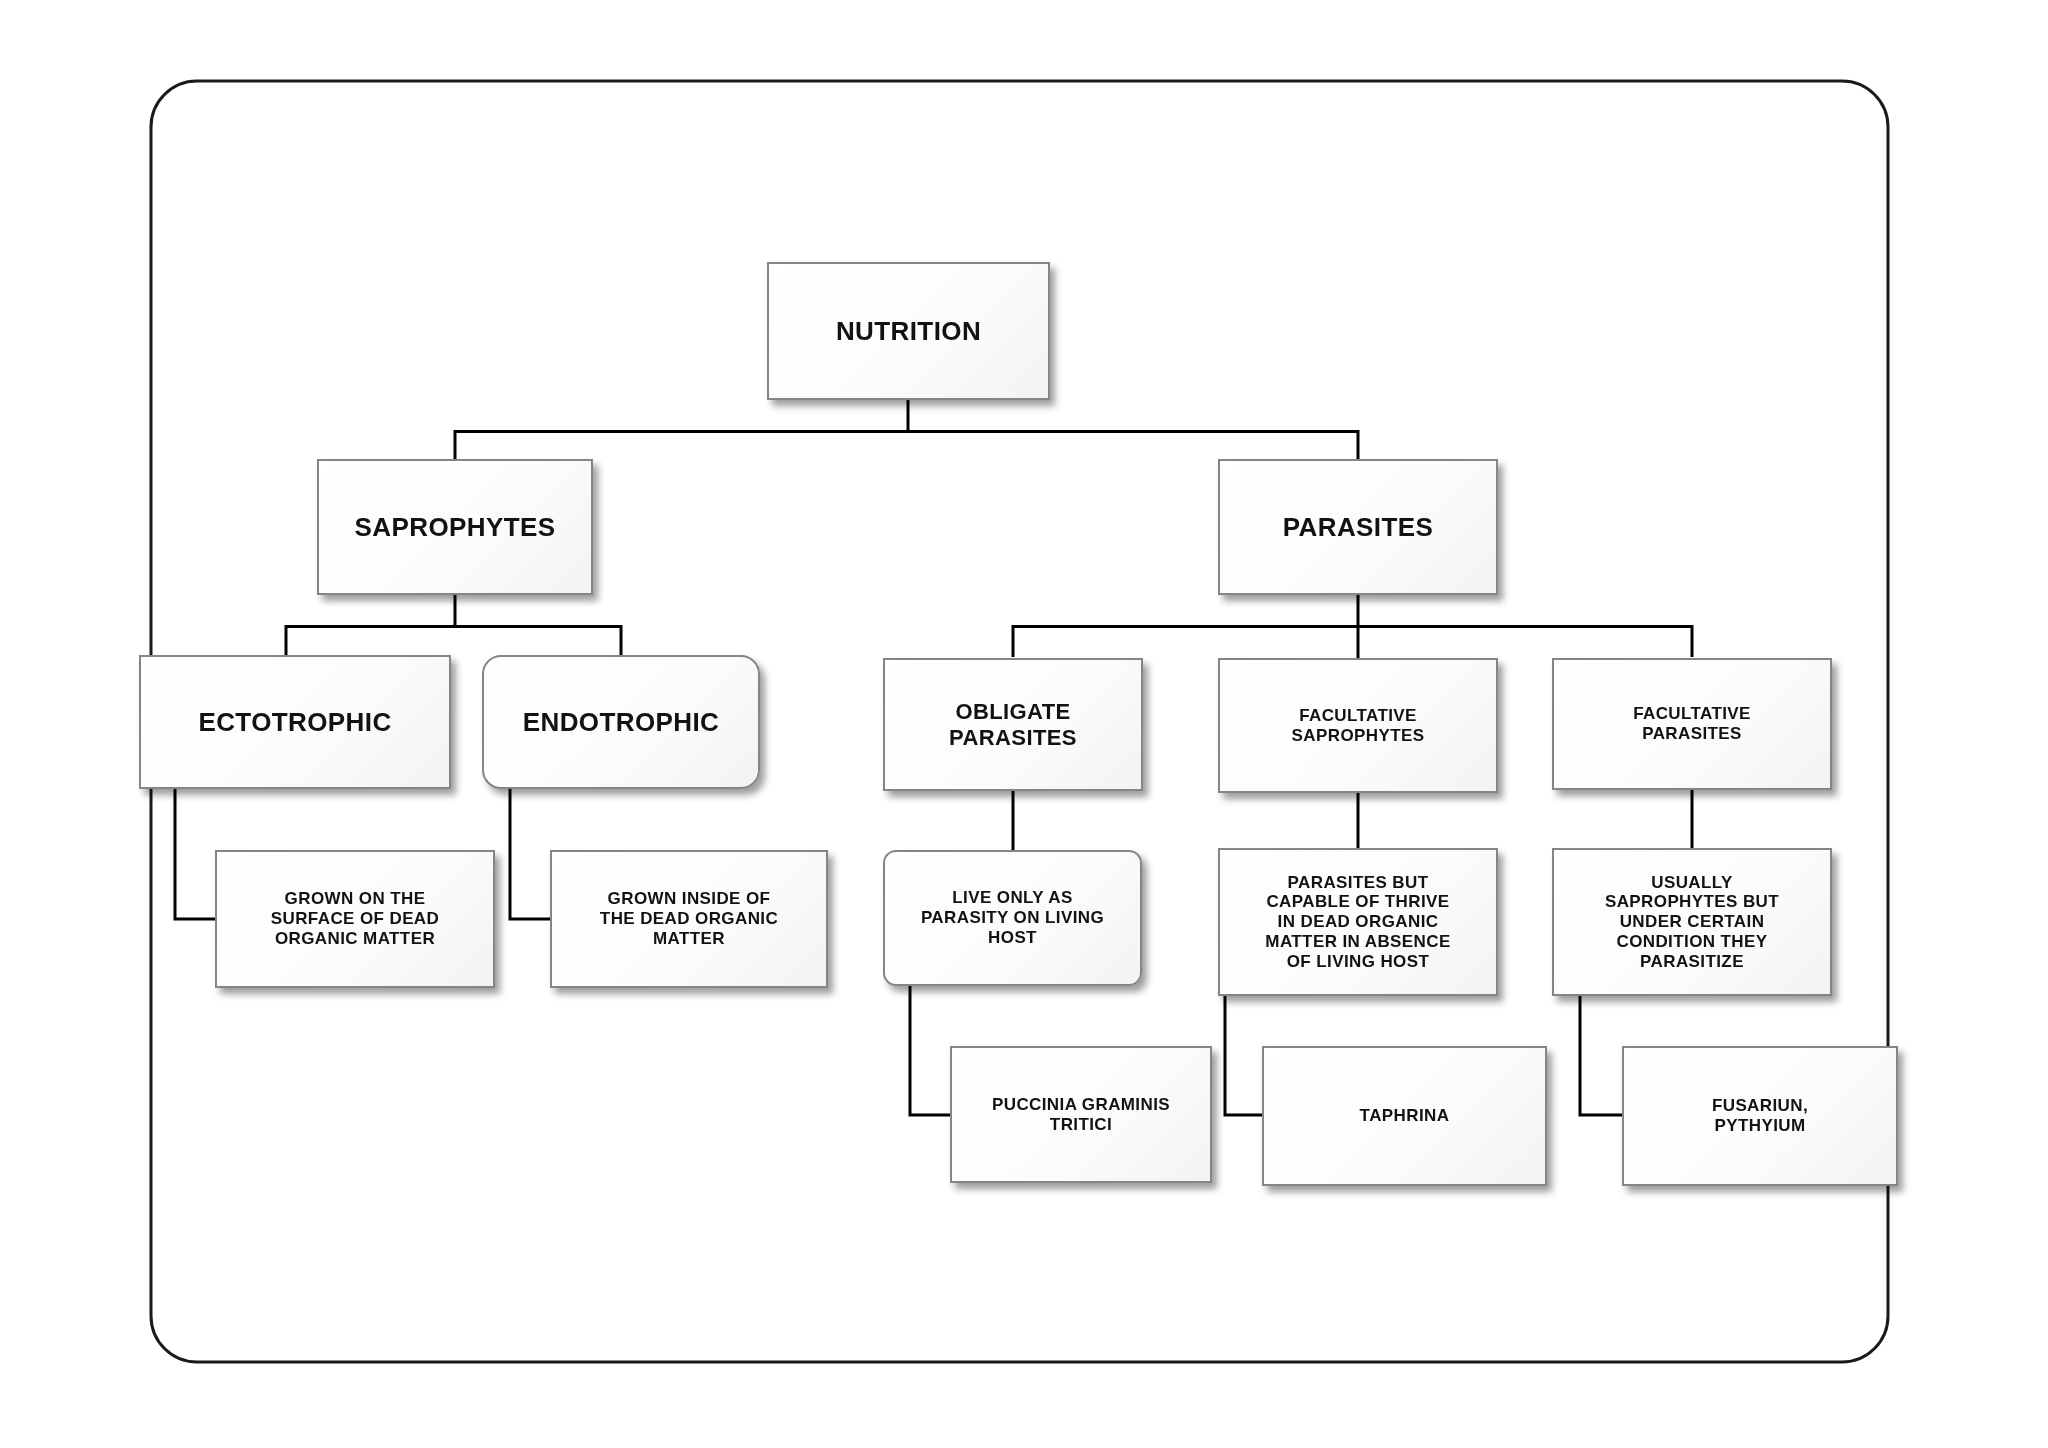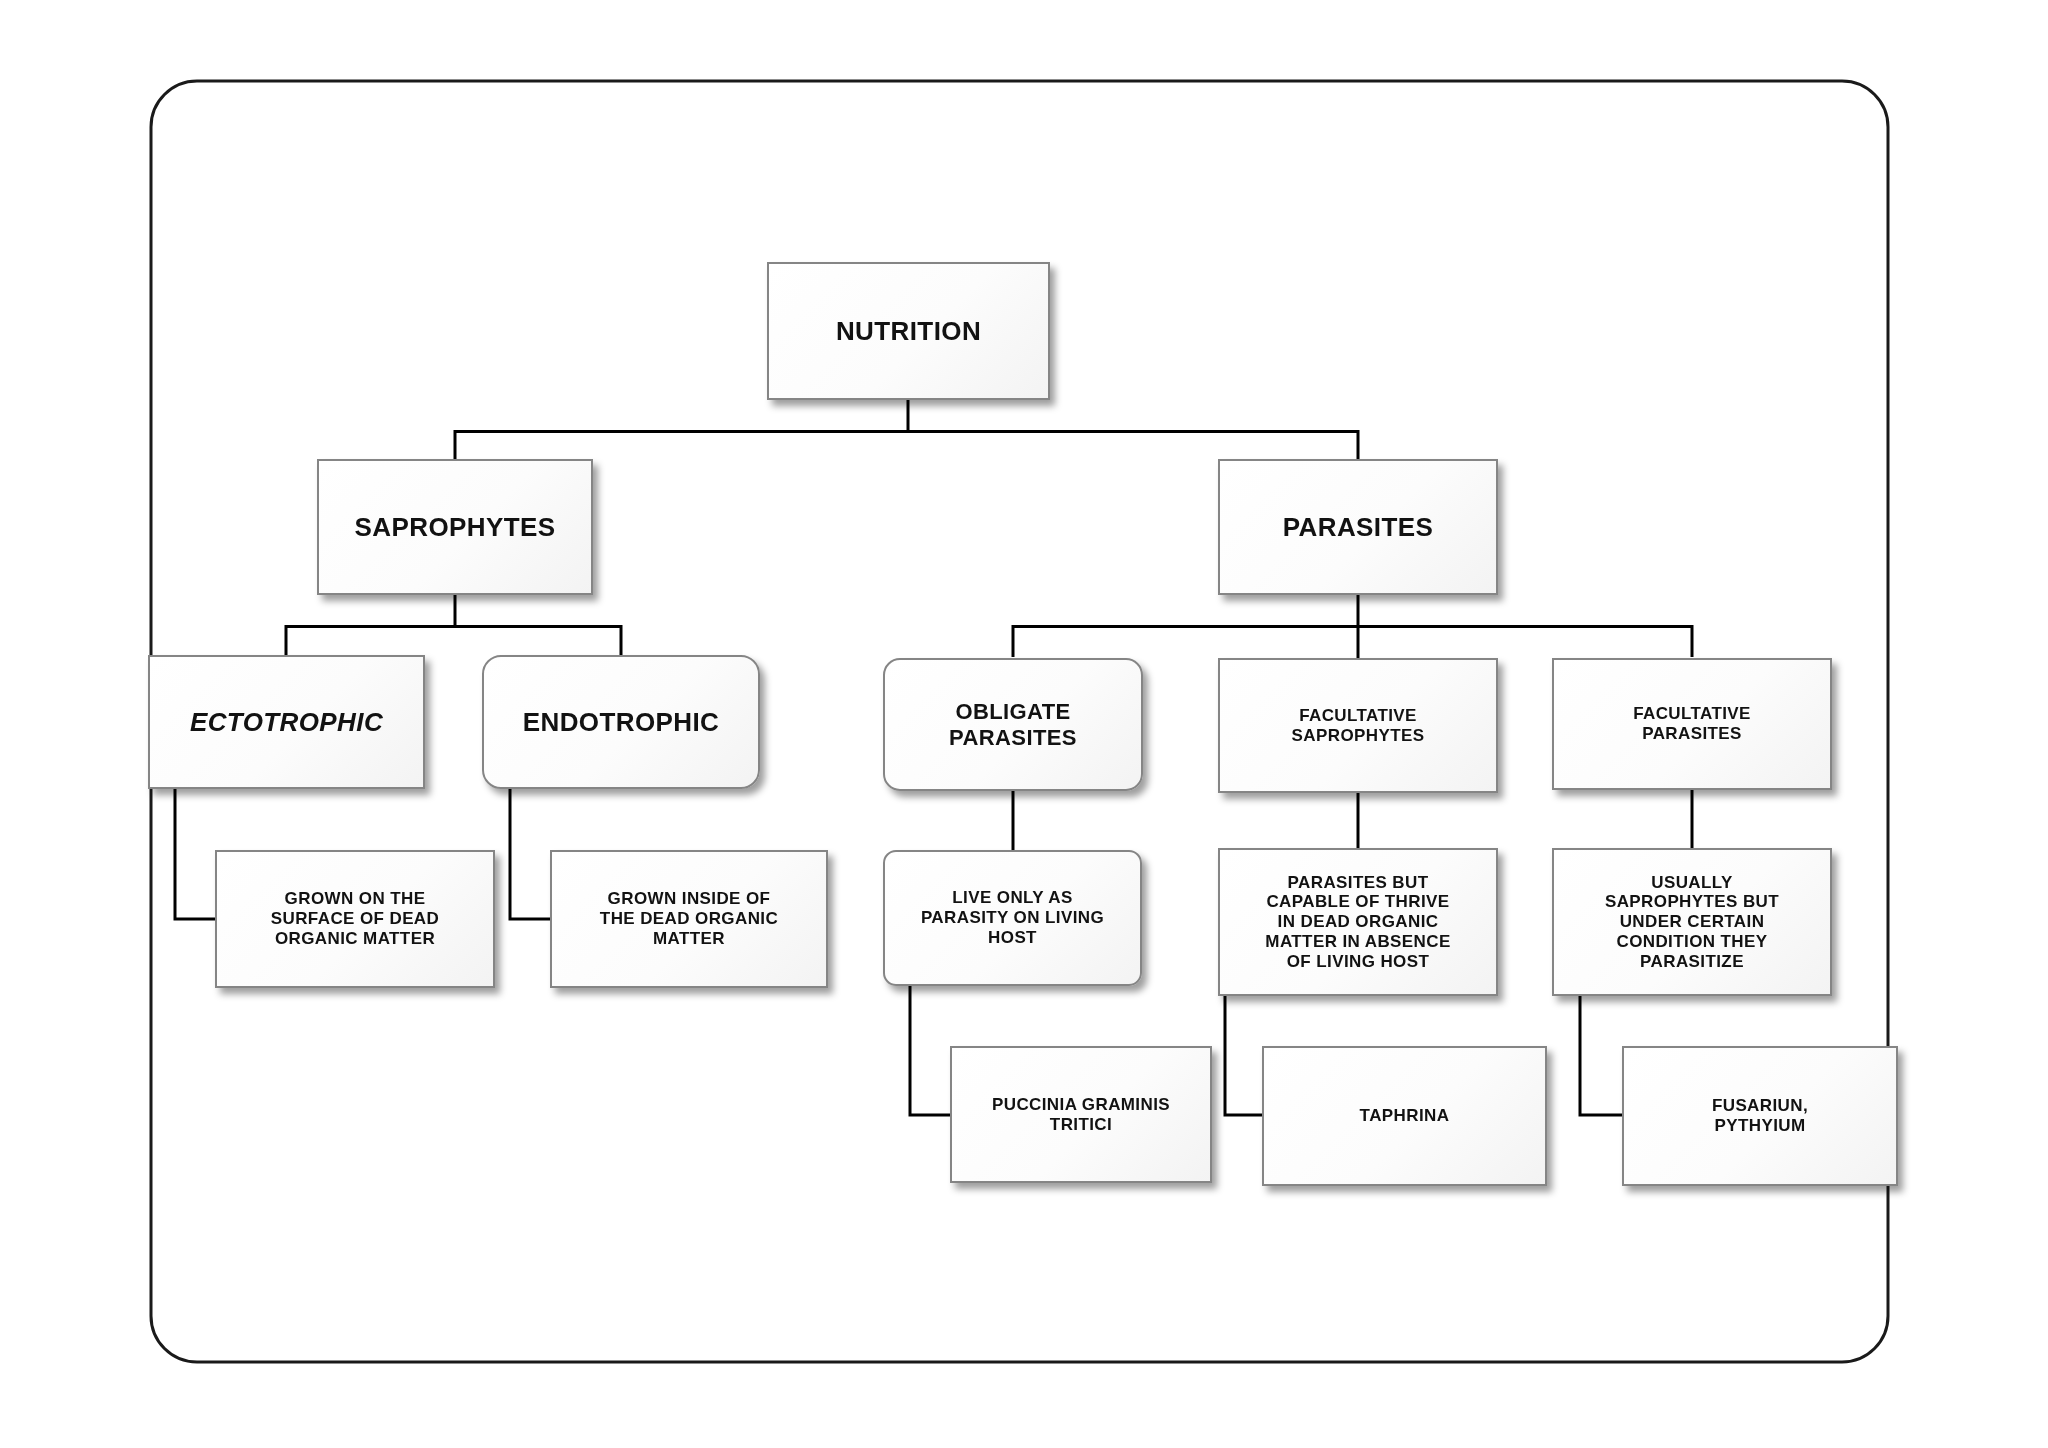--- a/index.html
+++ b/index.html
@@ -64,29 +64,29 @@
   </div>
 
   <div class="node fs26" style="left:317px; top:459px; width:276px; height:136px;">
     <span class="lbl">SAPROPHYTES</span>
   </div>
 
   <div class="node fs26" style="left:1218px; top:459px; width:280px; height:136px;">
     <span class="lbl">PARASITES</span>
   </div>
 
-  <div class="node fs26" style="left:148px; top:655px; width:277px; height:134px;font-style:italic;">
+  <div class="node fs26" style="left:139px; top:655px; width:312px; height:134px;">
     <span class="lbl">ECTOTROPHIC</span>
   </div>
 
   <div class="node fs26" style="left:482px; top:655px; width:278px; height:134px;border-radius:19px;">
     <span class="lbl">ENDOTROPHIC</span>
   </div>
 
-  <div class="node fs22" style="left:883px; top:658px; width:260px; height:133px;border-radius:17px;">
+  <div class="node fs22" style="left:883px; top:658px; width:260px; height:133px;">
     <span class="lbl">OBLIGATE PARASITES</span>
   </div>
 
   <div class="node fs23" style="left:1218px; top:658px; width:280px; height:135px;">
     <span class="lbl">FACULTATIVE
 SAPROPHYTES</span>
   </div>
 
   <div class="node fs23" style="left:1552px; top:658px; width:280px; height:132px;">
     <span class="lbl">FACULTATIVE

